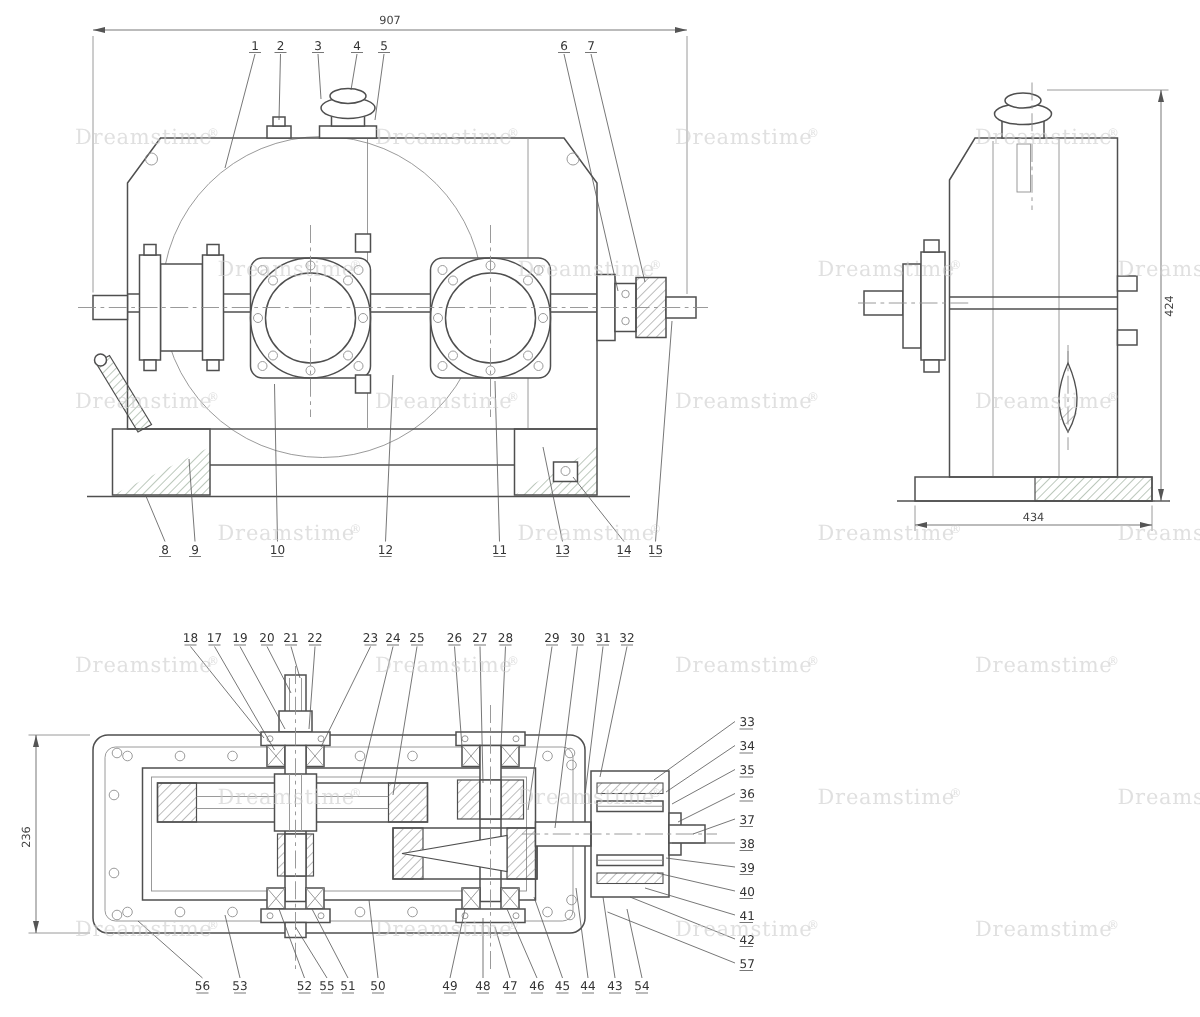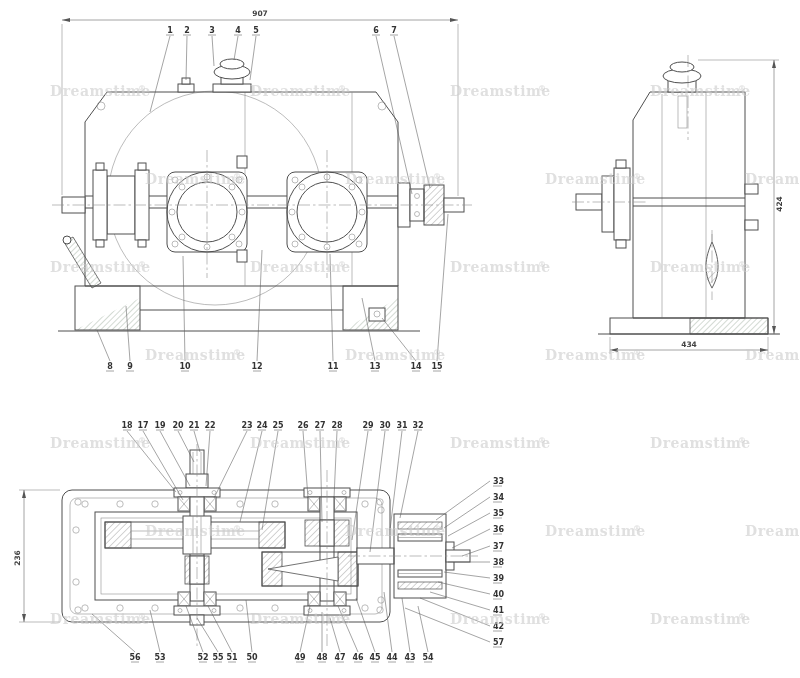--- a/index.html
+++ b/index.html
@@ -1,16 +1,16 @@
 <!DOCTYPE html>
 <html style="--bg: #ffffff; --line: #4f4f4f; --thin: #8f8f8f; --hatch: #7f957f; --wm: #cccccc;"><head>
 <meta charset="utf-8">
 <style>
   html,body{margin:0;padding:0;background:var(--bg,#fff);}
-  .stage{position:relative;width:800px;height:678px;background:var(--bg,#fff);overflow:hidden;font-family:"DejaVu Sans",sans-serif;font-weight:bold;}
+  .stage{position:relative;width:800px;height:678px;background:var(--bg,#fff);overflow:hidden;font-family:"DejaVu Sans",sans-serif;}
   svg text{user-select:none;}
   .ln{fill:none;stroke:var(--line,#4f4f4f);stroke-width:1;}
   .lnf{fill:#fff;stroke:var(--line,#4f4f4f);stroke-width:1;}
   .tn{fill:none;stroke:var(--thin,#8f8f8f);stroke-width:.6;}
   .cl{fill:none;stroke:var(--thin,#8f8f8f);stroke-width:.6;stroke-dasharray:12 3 2.5 3;}
   .ldr{fill:none;stroke:#5a5a5a;stroke-width:.55;}
   .arw{fill:#555;stroke:none;}
   .callout{font-family:"DejaVu Sans",sans-serif;font-size:8px;fill:#333;}
   .dim{font-family:"DejaVu Sans",sans-serif;font-size:7.5px;fill:#444;}
   .wm{font-family:"DejaVu Serif",serif;font-size:14px;fill:var(--wm,#ccc);opacity:.6;letter-spacing:.5px;}

